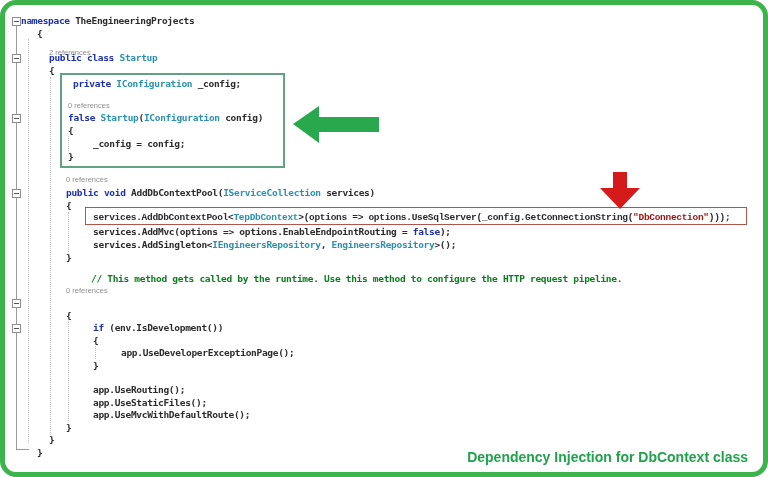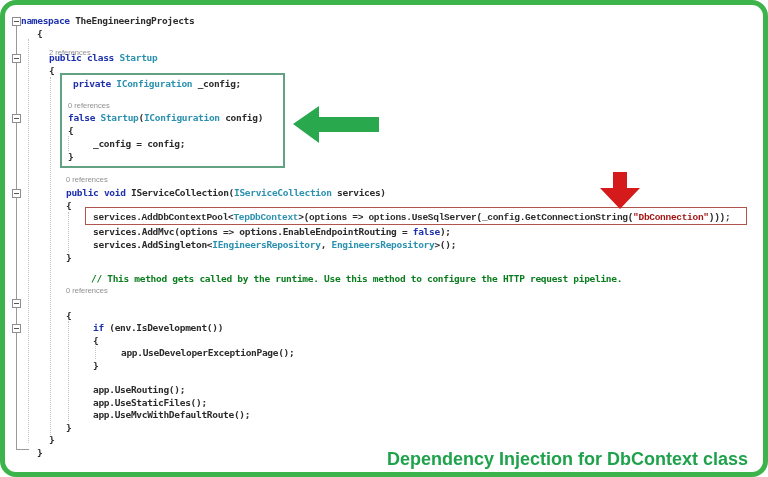--- a/index.html
+++ b/index.html
@@ -53,21 +53,21 @@
   .indent-guide{position:absolute;width:0;border-left:1px dotted #c2c2c2;}
   .anno-box{position:absolute;box-sizing:border-box;background:transparent;}
   .green-box{border:2px solid var(--green_box);}
   .red-box{border:1.5px solid var(--red_box);}
   .arrow{position:absolute;}
   .caption{
     position:absolute;
     right:15px;top:444px;
     font-family:"Liberation Sans", sans-serif;
     font-weight:bold;
-    font-size:18px;
+    font-size:14px;
     color:var(--caption);
     white-space:nowrap;
   }
 </style>
 </head>
 <body>
 
 <div class="frame">
 
   <div class="fold-vline" style="top:20px;height:424px;"></div>
@@ -95,21 +95,21 @@
       <div class="ref-line" style="left: 44px; top: 43px;">2 references</div>
       <div class="code-line" style="left: 44px; top: 47px;"><span class="kw">public class</span><span class="ty"> Startup</span></div>
       <div class="code-line" style="left: 44px; top: 60px;"><span class="id">{</span></div>
       <div class="code-line" style="left: 68px; top: 73px;"><span class="kw">private</span><span class="ty"> IConfiguration</span><span class="id"> _config;</span></div>
       <div class="ref-line" style="left: 63px; top: 96px;">0 references</div>
       <div class="code-line" style="left: 63px; top: 107px;"><span class="kw">false</span><span class="ty"> Startup</span><span class="id">(</span><span class="ty">IConfiguration</span><span class="id"> config)</span></div>
       <div class="code-line" style="left: 63px; top: 120px;"><span class="id">{</span></div>
       <div class="code-line" style="left: 88px; top: 133px;"><span class="id">_config = config;</span></div>
       <div class="code-line" style="left: 63px; top: 146px;"><span class="id">}</span></div>
       <div class="ref-line" style="left: 61px; top: 170px;">0 references</div>
-      <div class="code-line" style="left: 61px; top: 182px;"><span class="kw">public void</span><span class="id"> IServiceCollection(</span><span class="ty">IServiceCollection</span><span class="id"> services)</span></div>
+      <div class="code-line" style="left: 61px; top: 182px;"><span class="kw">public void</span><span class="id"> AddDbContextPool(</span><span class="ty">IServiceCollection</span><span class="id"> services)</span></div>
       <div class="code-line" style="left: 61px; top: 195px;"><span class="id">{</span></div>
       <div class="code-line" style="left: 88px; top: 207px; font-family: Liberation Mono, monospace;"><span class="id">services.AddDbContextPool&lt;</span><span class="ty">TepDbContext</span><span class="id">&gt;(options =&gt; options.UseSqlServer(_config.GetConnectionString(</span><span class="st">"DbConnection"</span><span class="id">)));</span></div>
       <div class="code-line" style="left: 88px; top: 221px;"><span class="id">services.AddMvc(options =&gt; options.EnableEndpointRouting = </span><span class="kw">false</span><span class="id">);</span></div>
       <div class="code-line" style="left: 88px; top: 234px;"><span class="id">services.AddSingleton&lt;</span><span class="ty">IEngineersRepository</span><span class="id">, </span><span class="ty">EngineersRepository</span><span class="id">&gt;();</span></div>
       <div class="code-line" style="left: 61px; top: 247px;"><span class="id">}</span></div>
       <div class="code-line" style="left: 61px; top: 268px;"><span class="cm">// This method gets called by the runtime. Use this method to configure the HTTP request pipeline.</span></div>
       <div class="ref-line" style="left: 61px; top: 281px;">0 references</div>
       <div class="code-line" style="left: 61px; top: 305px;"><span class="id">{</span></div>
       <div class="code-line" style="left: 88px; top: 317px;"><span class="kw">if</span><span class="id"> (env.IsDevelopment())</span></div>
       <div class="code-line" style="left: 88px; top: 330px;"><span class="id">{</span></div>

